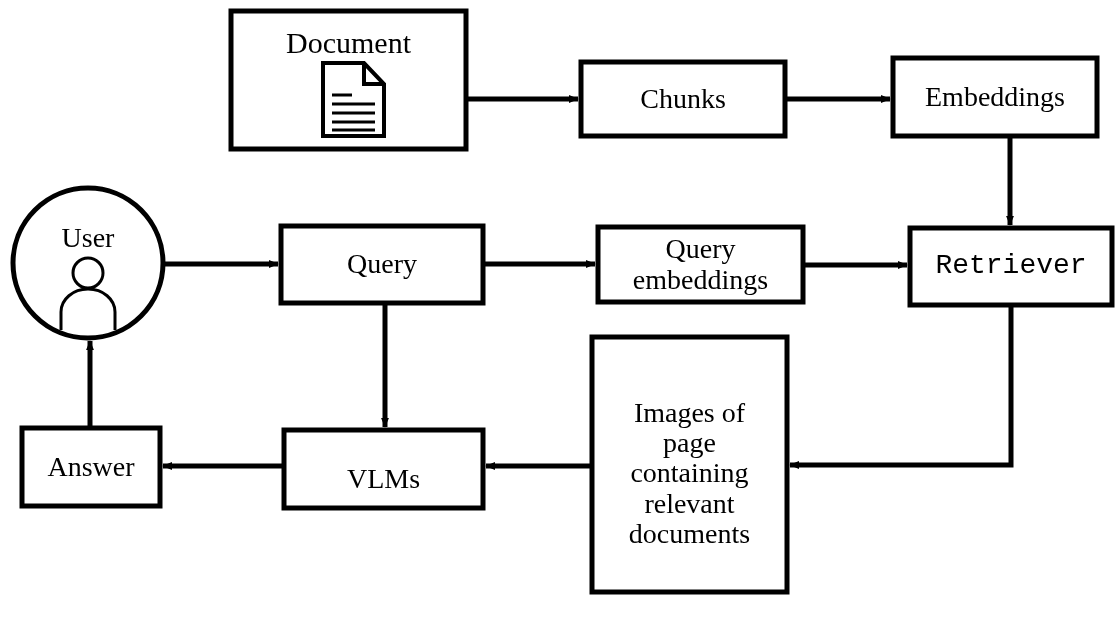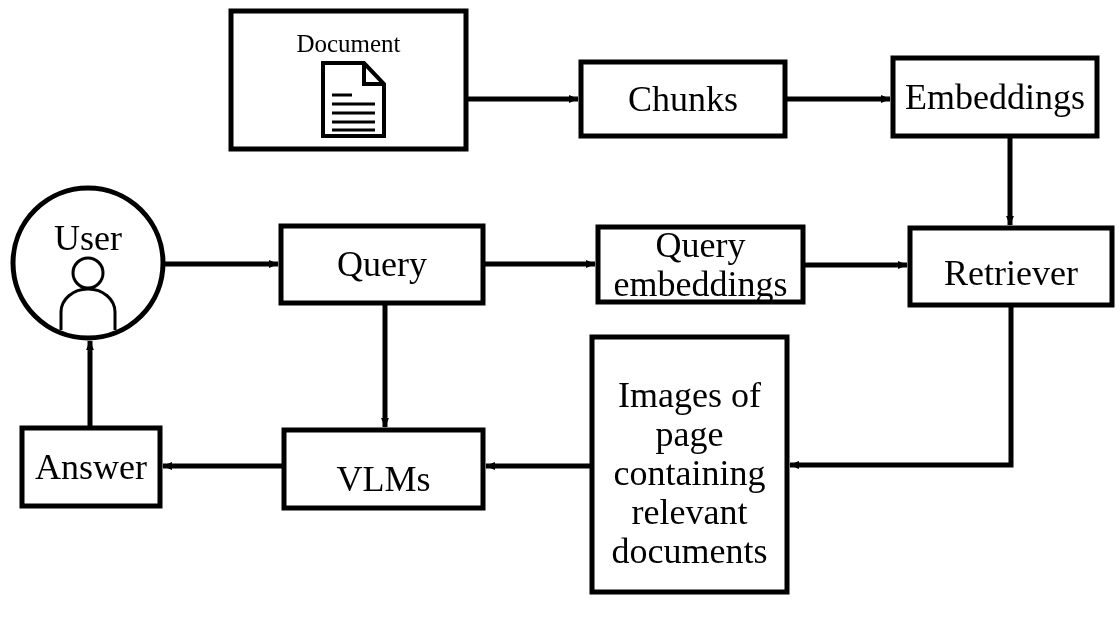--- a/index.html
+++ b/index.html
@@ -11,26 +11,26 @@
   }
   #stage { position:relative; width:1120px; height:641px; background:#fff; }
   #stage svg { position:absolute; left:0; top:0; width:1120px; height:641px; }
   .node-label {
     position:absolute;
     display:flex;
     align-items:center;
     justify-content:center;
     text-align:center;
     line-height:1.08;
-    font-size:36px;
+    font-size:28px;
     color:#000;
     pointer-events:none;
     white-space:pre-line;
   }
-  .doc-title { font-size:25px; }
+  .doc-title { font-size:30px; }
 </style>
 </head>
 <body>
 
 <div id="stage">
 
   <svg viewBox="0 0 1120 641" xmlns="http://www.w3.org/2000/svg">
     <defs>
       <marker id="arrowhead" markerWidth="10" markerHeight="8" refX="9.2" refY="4" orient="auto" markerUnits="userSpaceOnUse">
         <path d="M0,0 L10,4 L0,8 z" fill="#000"></path>
@@ -101,21 +101,21 @@
 
   <div class="node-label" style="left:893px; top:58px; width:204px; height:78px;">Embeddings</div>
 
   <div class="node-label" style="left:13px; top:217px; width:150px; height:42px;">User</div>
 
   <div class="node-label" style="left:281px; top:226px; width:202px; height:77px;">Query</div>
 
   <div class="node-label" style="left:598px; top:227px; width:205px; height:75px;">Query
 embeddings</div>
 
-  <div class="node-label" style="left:910px; top:235px; width:202px; height:77px;">Retriever</div>
+  <div class="node-label" style="left:910px; top:228px; width:202px; height:77px;font-family:Liberation Mono, monospace;">Retriever</div>
 
   <div class="node-label" style="left:592px; top:346px; width:195px; height:255px;">Images of
 page
 containing
 relevant
 documents</div>
 
   <div class="node-label" style="left:284px; top:440px; width:199px; height:78px;">VLMs</div>
 
   <div class="node-label" style="left:22px; top:428px; width:138px; height:78px;text-align:right;">Answer</div>

